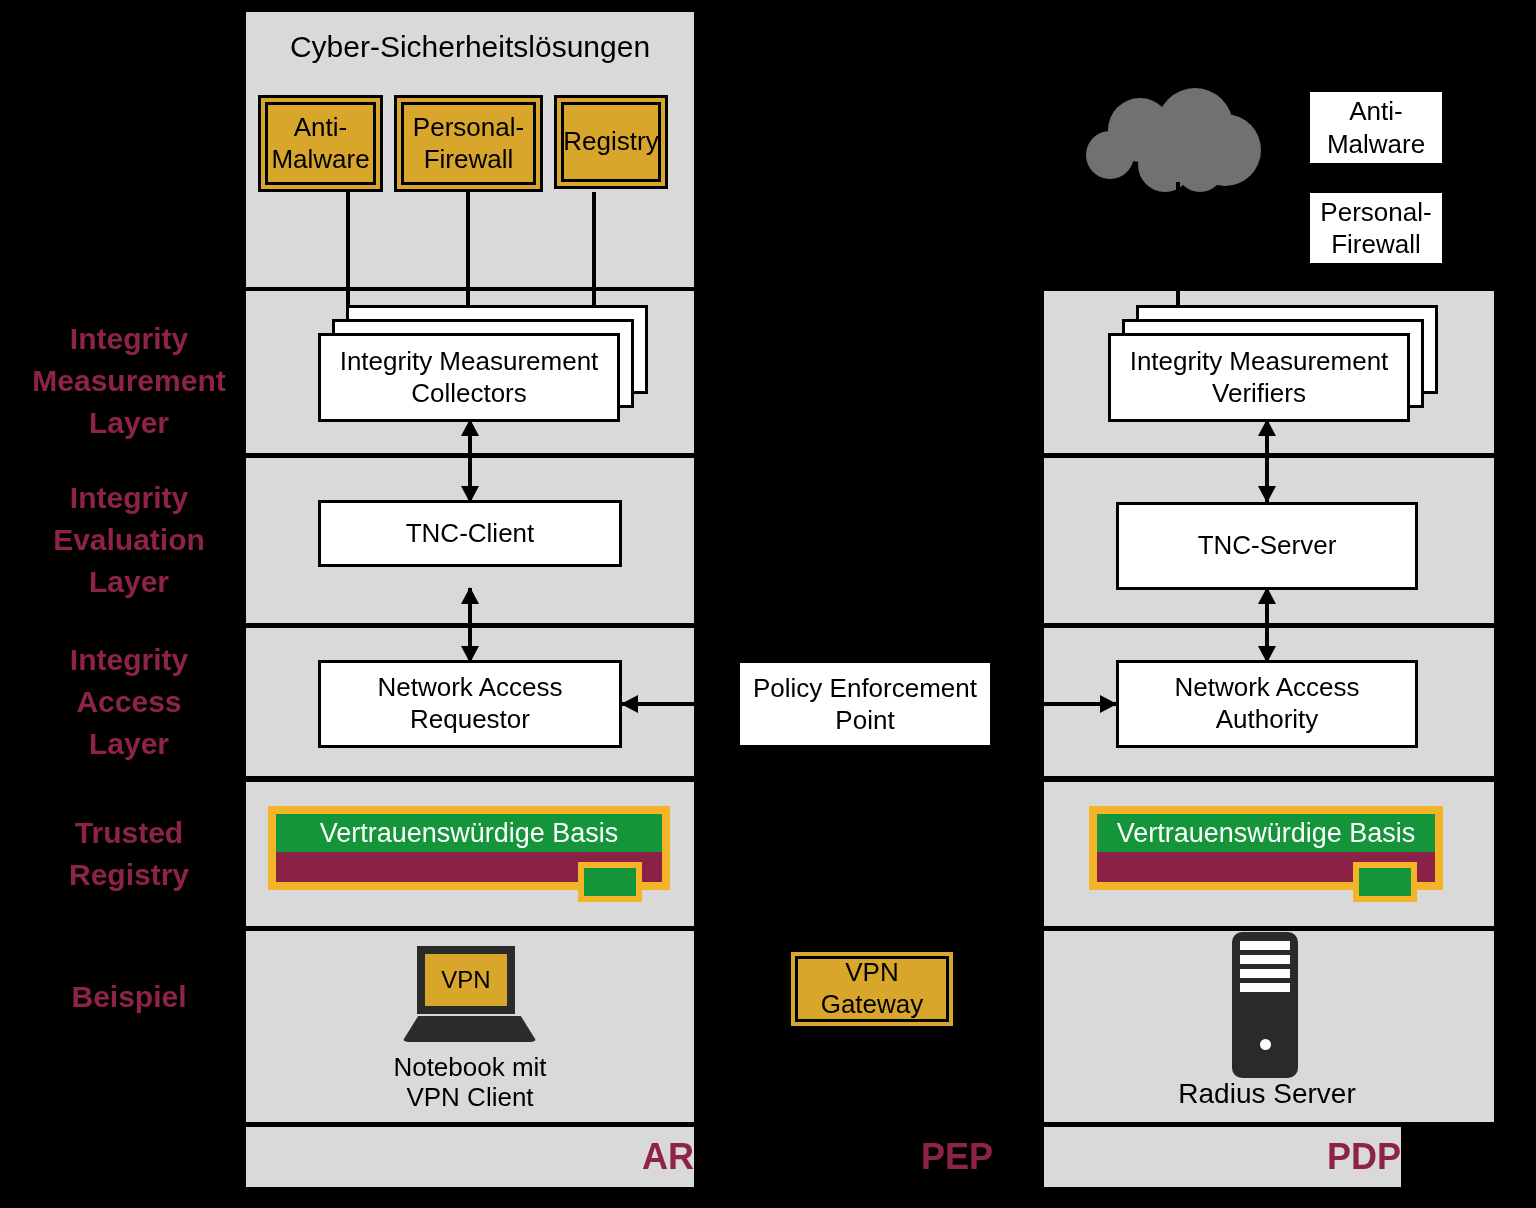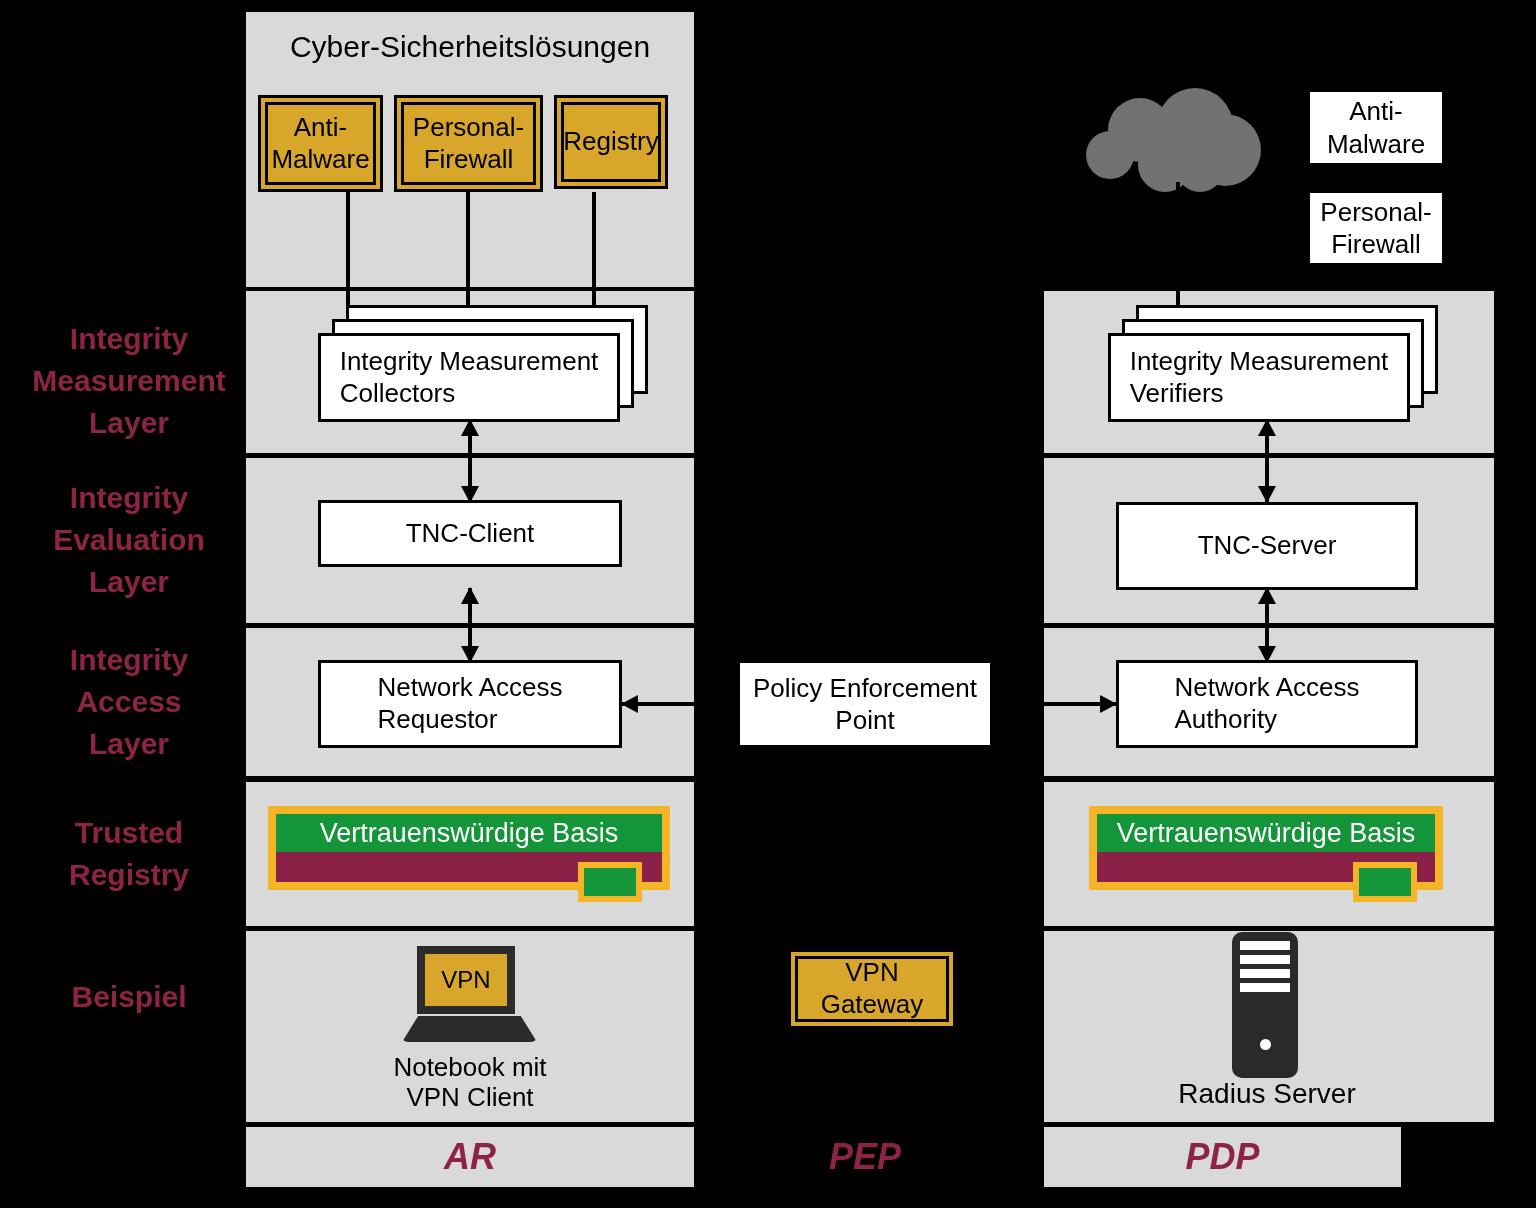--- a/index.html
+++ b/index.html
@@ -1,21 +1,21 @@
 <!DOCTYPE html>
 <html style="--panel_gray: #d9d9d9; --gold: #d7a62a; --gold_frame: #f4b427; --green: #149539; --maroon_band: #8b2146; --label_maroon: #8e2349; --cloud_gray: #717171; --device_dark: #2b2b2b;"><head>
 <meta charset="utf-8">
 <style>
   html,body{margin:0;padding:0;background:#000;}
   .canvas{position:relative;width:1536px;height:1208px;background:#000;overflow:hidden;
           font-family:"Liberation Sans","DejaVu Sans",sans-serif;color:#000;}
   .panel{position:absolute;background:var(--panel_gray);z-index:1;}
   .vline{position:absolute;width:4px;background:#000;z-index:2;}
   .wbox{position:absolute;background:#fff;border:3px solid #000;z-index:3;
-        display:flex;align-items:center;justify-content:center;
+        display:flex;align-items:center;justify-content:center;text-align:center;
         font-size:26px;line-height:1.22;box-sizing:border-box;}
   .stackb{position:absolute;background:#fff;border:3px solid #000;z-index:3;box-sizing:border-box;}
   .plainbox{position:absolute;background:#fff;z-index:3;display:flex;align-items:center;justify-content:center;
         text-align:center;font-size:26px;line-height:1.25;box-sizing:border-box;}
   .ybox{position:absolute;background:var(--gold);border:3px solid #000;padding:4px;z-index:3;box-sizing:border-box;}
   .ybox-inner{width:100%;height:100%;border:3px solid #000;box-sizing:border-box;
         display:flex;align-items:center;justify-content:center;text-align:center;font-size:26px;line-height:1.22;}
   .varrow{position:absolute;width:4px;background:#000;z-index:2;}
   .varrow::before{content:"";position:absolute;top:-1px;left:-7px;width:0;height:0;
         border-left:9px solid transparent;border-right:9px solid transparent;border-bottom:17px solid #000;}
@@ -23,21 +23,21 @@
         border-left:9px solid transparent;border-right:9px solid transparent;border-top:17px solid #000;}
   .harrow{position:absolute;height:4px;background:#000;z-index:2;}
   .harrow.left::before{content:"";position:absolute;left:-1px;top:-7px;width:0;height:0;
         border-top:9px solid transparent;border-bottom:9px solid transparent;border-right:17px solid #000;}
   .harrow.right::after{content:"";position:absolute;right:-1px;top:-7px;width:0;height:0;
         border-top:9px solid transparent;border-bottom:9px solid transparent;border-left:17px solid #000;}
   .layer-label{position:absolute;left:0;width:246px;text-align:center;z-index:2;
         color:var(--label_maroon);font-weight:bold;font-size:30px;line-height:42px;}
   .layer-label span{display:block;padding-left:12px;}
   .col-title{position:absolute;left:246px;width:448px;text-align:center;font-size:30px;z-index:3;}
-  .footer-label{color:var(--label_maroon);font-weight:bold;font-size:36px;line-height:60px;text-align:center;font-style:italic;}
+  .footer-label{color:var(--label_maroon);font-weight:bold;font-size:36px;line-height:60px;text-align:right;}
   .trust{position:absolute;background:var(--gold_frame);padding:8px;z-index:3;box-sizing:border-box;}
   .trust .green-band{background:var(--green);height:38px;display:flex;align-items:center;justify-content:center;
         color:#fff;font-size:27px;}
   .trust .maroon-band{background:var(--maroon_band);height:30px;}
   .tpm{position:absolute;background:var(--gold_frame);padding:6px;z-index:4;box-sizing:border-box;}
   .tpm .chip{width:100%;height:100%;background:var(--green);}
   .caption{position:absolute;text-align:center;font-size:26px;line-height:30px;z-index:3;}
   .caption span{display:block;}
   .cloud{position:absolute;z-index:2;}
   .cloud i{position:absolute;background:var(--cloud_gray);border-radius:50%;}

